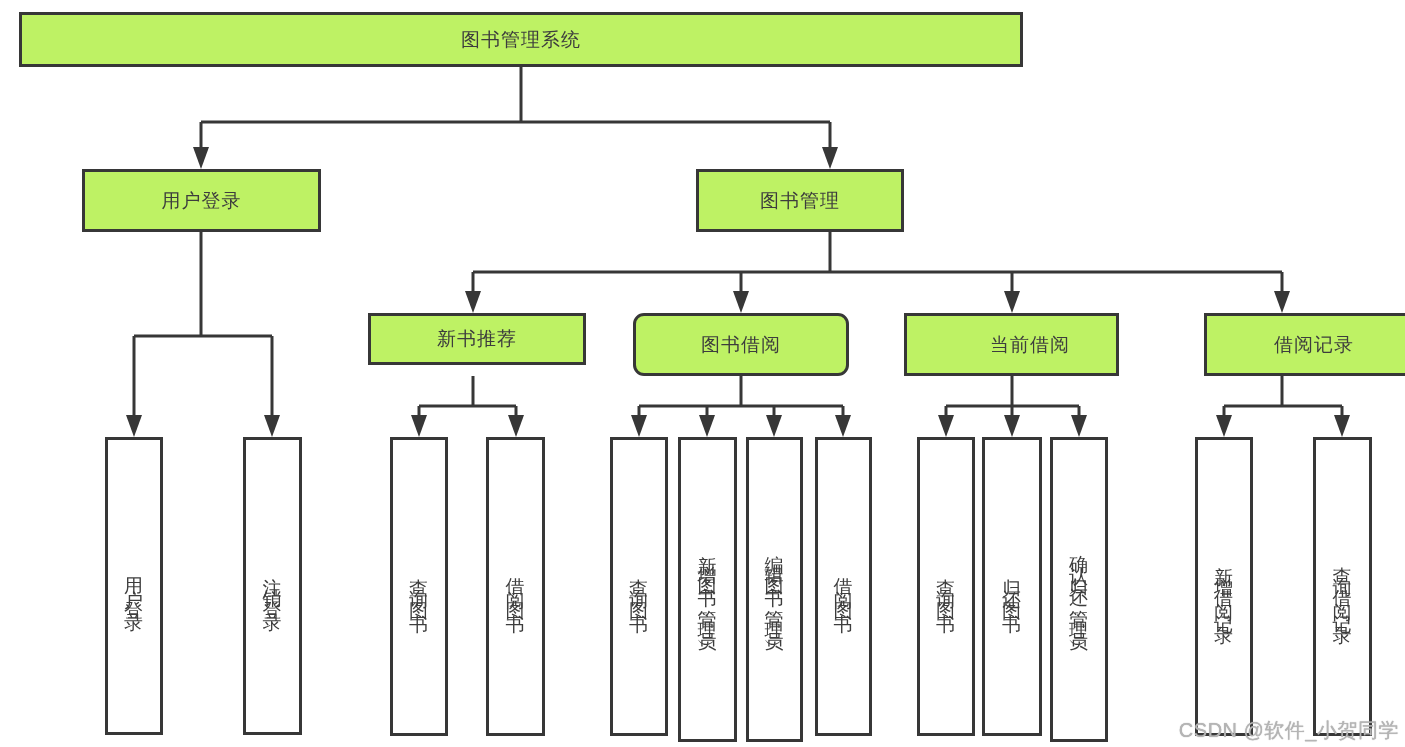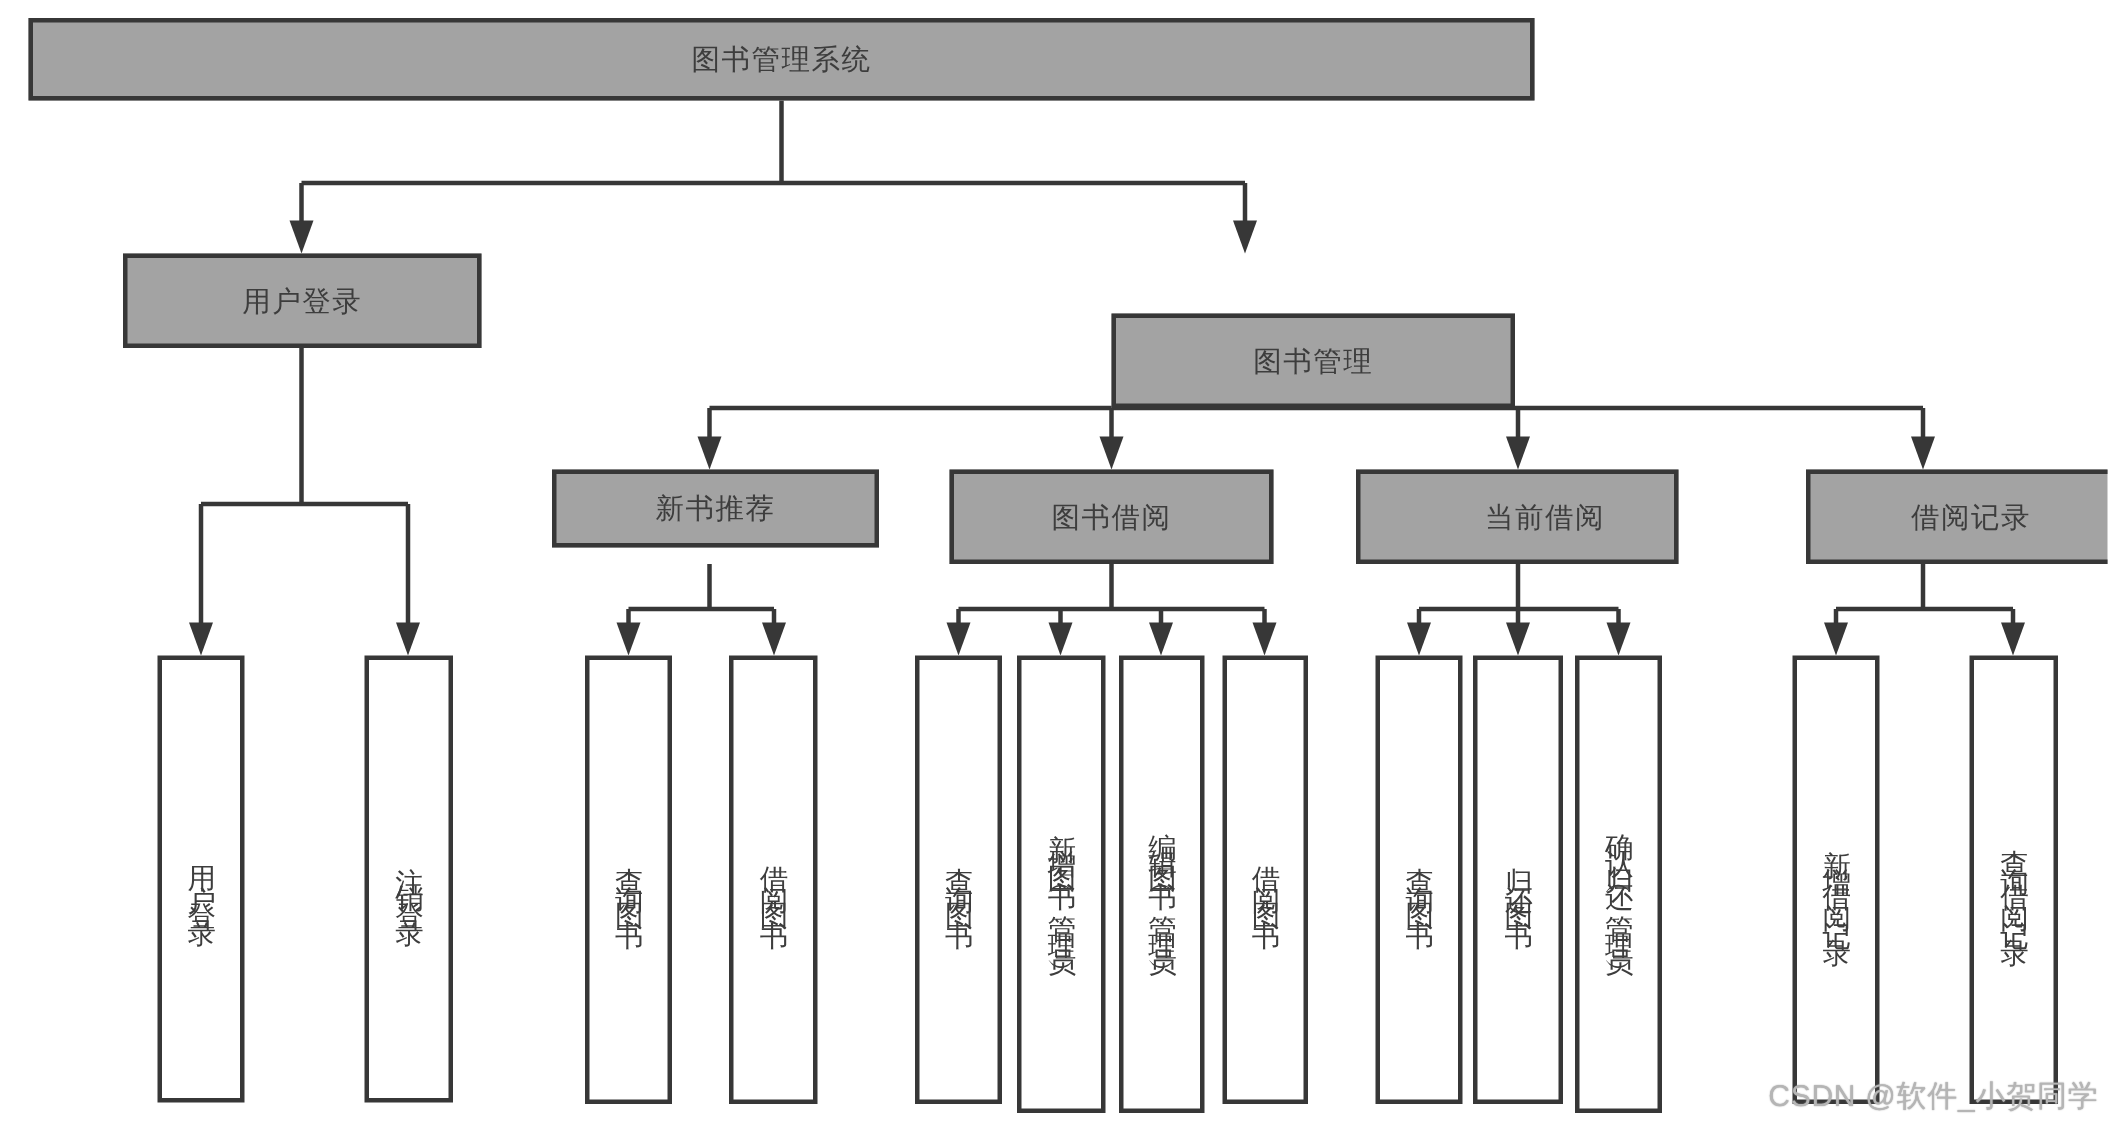--- a/index.html
+++ b/index.html
@@ -10,21 +10,21 @@
     overflow:hidden;
     font-family:"Liberation Sans","DejaVu Sans",sans-serif;
   }
   #connectors{
     position:absolute;left:0;top:0;width:1405px;height:747px;
     z-index:1;
   }
   .hbox{
     position:absolute;
     border:3px solid #373737;
-    background:#a3a3a3;
+    background:#bef264;
     display:flex;align-items:center;justify-content:center;
     font-size:19px;color:#3d3d3d;
     letter-spacing:1px;
     z-index:2;
     box-sizing:border-box;
   }
   .vbox{
     position:absolute;
     border:3px solid #373737;
     background:#ffffff;
@@ -117,24 +117,24 @@
     <polygon points="1004,415 1020,415 1012,437"></polygon>
     <polygon points="1071,415 1087,415 1079,437"></polygon>
     <polygon points="1216,415 1232,415 1224,437"></polygon>
     <polygon points="1334,415 1350,415 1342,437"></polygon>
   </g>
 </svg>
 
 <div class="hbox" style="left:19px;top:12px;width:1004px;height:55px;">图书管理系统</div>
 
 <div class="hbox" style="left:82px;top:169px;width:239px;height:63px;">用户登录</div>
-<div class="hbox" style="left:741px;top:169px;width:269px;height:63px;margin-top:40px;">图书管理</div>
+<div class="hbox" style="left:696px;top:169px;width:208px;height:63px;">图书管理</div>
 
 <div class="hbox" style="left:368px;top:313px;width:218px;height:52px;">新书推荐</div>
-<div class="hbox" style="left:633px;top:313px;width:216px;height:63px;">图书借阅</div>
+<div class="hbox" style="left:633px;top:313px;width:216px;height:63px;border-radius:11px;">图书借阅</div>
 <div class="hbox" style="left:904px;top:313px;width:215px;height:63px;padding-left:37px;">当前借阅</div>
 <div class="hbox" style="left:1172px;top:313px;width:220px;height:63px;margin-left:32px;">借阅记录</div>
 
 <div class="vbox" style="left:105px;top:437px;width:58px;height:298px;">
   <span>用户登录</span>
 </div>
 <div class="vbox" style="left:243px;top:437px;width:59px;height:298px;">
   <span>注销登录</span>
 </div>
 

